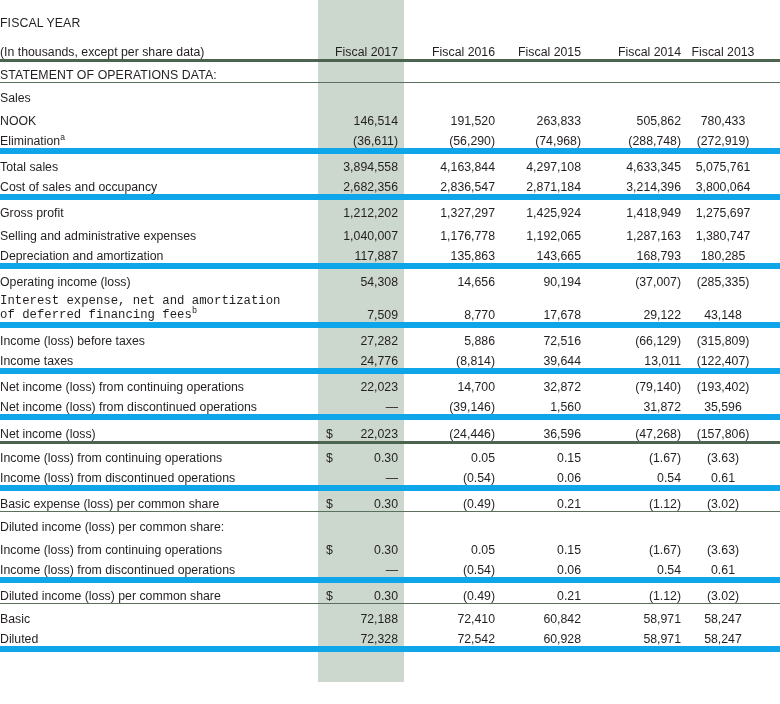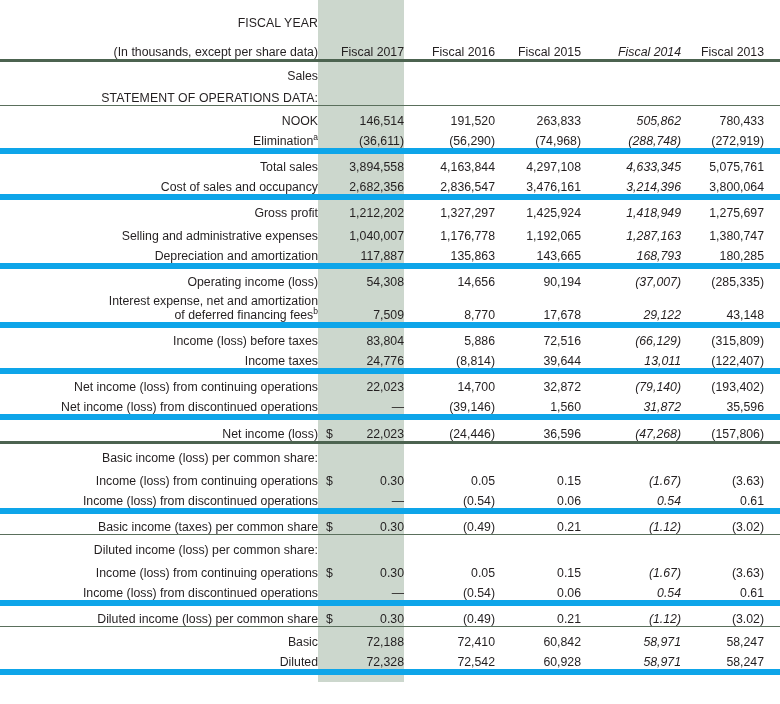--- a/index.html
+++ b/index.html
@@ -50,39 +50,39 @@
   table.fin col.c-y3    { width: 100px; }
   table.fin col.c-y4    { width: 98px; }
 
   table.fin td, table.fin th {
     padding: 0;
     vertical-align: bottom;
     font-weight: normal;
   }
 
   td.lbl {
-    text-align: right;
+    text-align: left;
     padding-left: 28px;
     padding-right: 6px;
     font-size: 12.3px;
     line-height: 14px;
     white-space: nowrap;
   }
   td.num {
     text-align: right;
     padding-right: 6px;
     font-size: 12.3px;
     line-height: 14px;
     white-space: nowrap;
   }
-  td.num.y0 { }
+  td.num.y0 { padding-right: 6px; }
   td.num.y1 { padding-right: 1px; text-align: right; }
   td.num.y2 { padding-right: 1px; }
-  td.num.y3 { padding-right: 1px; font-style: italic; }
-  td.num.y4 { padding-right: 16px; }
+  td.num.y3 { padding-right: 1px; }
+  td.num.y4 { padding-right: 16px; text-align: center; }
 
   
   .money {
     display: flex;
     justify-content: space-between;
     align-items: baseline;
   }
   .money .cur { padding-left: 8px; }
   .money .val { }
   .money.nocur .cur { visibility: hidden; }
@@ -99,20 +99,21 @@
 
   
   .rule-thick td { border-bottom: 3.5px solid #4c6350; }
   .rule-med td   { border-bottom: 1.6px solid #5a6f5c; }
   .rule-thin td  { border-bottom: 6px solid #0ea5e9; }
 
   .two-line {
     font-size: 12.3px;
     line-height: 15px;
     white-space: normal;
+    font-family: Liberation Mono, monospace;
   }
 
   sup {
     font-size: 8.5px;
     vertical-align: super;
     line-height: 0;
   }
 
   .dash { letter-spacing: 0; }
 </style>
@@ -145,247 +146,239 @@
 
       <tr class="r head2 rule-thick">
         <td class="lbl">(In thousands, except per share data)</td>
         <td class="num y0 b">Fiscal 2017</td>
         <td class="num y1 b">Fiscal 2016</td>
         <td class="num y2 b">Fiscal 2015</td>
         <td class="num y3 b">Fiscal 2014</td>
         <td class="num y4 b">Fiscal 2013</td>
       </tr>
 
-      <tr class="r">
-        <td class="lbl b">Sales</td>
-        <td class="num y0"></td>
-        <td class="num y1"></td>
-        <td class="num y2"></td>
-        <td class="num y3"></td>
-        <td class="num y4"></td>
-      </tr>
-
       <tr class="r sect rule-med">
         <td class="lbl caps">STATEMENT OF OPERATIONS DATA:</td>
         <td class="num y0"></td>
         <td class="num y1"></td>
         <td class="num y2"></td>
         <td class="num y3"></td>
         <td class="num y4"></td>
       </tr>
 
-
-      <tr class="r">
-        <td class="lbl">NOOK</td>
-        <td class="num y0">
-          <span class="money nocur">
-              <span class="cur">$</span>
-              <span class="val">146,514</span>
-            </span>
-        </td>
-        <td class="num y1">191,520</td>
-        <td class="num y2">263,833</td>
-        <td class="num y3">505,862</td>
-        <td class="num y4">780,433</td>
-      </tr>
-
-      <tr class="r rule-thin">
-        <td class="lbl"><span>Elimination</span><sup>a</sup></td>
-        <td class="num y0">
-          <span class="money nocur">
-              <span class="cur">$</span>
-              <span class="val">(36,611)</span>
-            </span>
-        </td>
-        <td class="num y1">(56,290)</td>
-        <td class="num y2">(74,968)</td>
-        <td class="num y3">(288,748)</td>
-        <td class="num y4">(272,919)</td>
-      </tr>
-
-      <tr class="r">
-        <td class="lbl b">Total sales</td>
-        <td class="num y0 b">
-          <span class="money nocur">
-              <span class="cur">$</span>
-              <span class="val">3,894,558</span>
-            </span>
-        </td>
-        <td class="num y1 b">4,163,844</td>
-        <td class="num y2 b">4,297,108</td>
-        <td class="num y3 b">4,633,345</td>
-        <td class="num y4 b">5,075,761</td>
-      </tr>
-
-      <tr class="r rule-thin">
-        <td class="lbl">Cost of sales and occupancy</td>
-        <td class="num y0">
-          <span class="money nocur">
-              <span class="cur">$</span>
-              <span class="val">2,682,356</span>
-            </span>
-        </td>
-        <td class="num y1">2,836,547</td>
-        <td class="num y2">3,476,161</td>
-        <td class="num y3">3,214,396</td>
-        <td class="num y4">3,800,064</td>
-      </tr>
-
-      <tr class="r">
-        <td class="lbl b">Gross profit</td>
-        <td class="num y0 b">
-          <span class="money nocur">
-              <span class="cur">$</span>
-              <span class="val">1,212,202</span>
-            </span>
-        </td>
-        <td class="num y1 b">1,327,297</td>
-        <td class="num y2 b">1,425,924</td>
-        <td class="num y3 b">1,418,949</td>
-        <td class="num y4 b">1,275,697</td>
-      </tr>
-
-      <tr class="r">
-        <td class="lbl">Selling and administrative expenses</td>
-        <td class="num y0">
-          <span class="money nocur">
-              <span class="cur">$</span>
-              <span class="val">1,040,007</span>
-            </span>
-        </td>
-        <td class="num y1">1,176,778</td>
-        <td class="num y2">1,192,065</td>
-        <td class="num y3">1,287,163</td>
-        <td class="num y4">1,380,747</td>
-      </tr>
-
-      <tr class="r rule-thin">
-        <td class="lbl">Depreciation and amortization</td>
-        <td class="num y0">
-          <span class="money nocur">
-              <span class="cur">$</span>
-              <span class="val">117,887</span>
-            </span>
-        </td>
-        <td class="num y1">135,863</td>
-        <td class="num y2">143,665</td>
-        <td class="num y3">168,793</td>
-        <td class="num y4">180,285</td>
-      </tr>
-
-      <tr class="r">
-        <td class="lbl b">Operating income (loss)</td>
-        <td class="num y0 b">
-          <span class="money nocur">
-              <span class="cur">$</span>
-              <span class="val">54,308</span>
-            </span>
-        </td>
-        <td class="num y1 b">14,656</td>
-        <td class="num y2 b">90,194</td>
-        <td class="num y3 b">(37,007)</td>
-        <td class="num y4 b">(285,335)</td>
-      </tr>
-
-      <tr class="r two rule-thin">
-        <td class="lbl two-line">
-          <span>Interest expense, net and amortization</span><br>
-          <span>of deferred financing fees</span><sup>b</sup>
-        </td>
-        <td class="num y0">
-          <span class="money nocur">
-              <span class="cur">$</span>
-              <span class="val">7,509</span>
-            </span>
-        </td>
-        <td class="num y1">8,770</td>
-        <td class="num y2">17,678</td>
-        <td class="num y3">29,122</td>
-        <td class="num y4">43,148</td>
-      </tr>
-
-      <tr class="r">
-        <td class="lbl b">Income (loss) before taxes</td>
-        <td class="num y0 b">
-          <span class="money nocur">
-              <span class="cur">$</span>
-              <span class="val">83,804</span>
-            </span>
-        </td>
-        <td class="num y1 b">5,886</td>
-        <td class="num y2 b">72,516</td>
-        <td class="num y3 b">(66,129)</td>
-        <td class="num y4 b">(315,809)</td>
-      </tr>
-
-      <tr class="r rule-thin">
-        <td class="lbl">Income taxes</td>
-        <td class="num y0">
-          <span class="money nocur">
-              <span class="cur">$</span>
-              <span class="val">24,776</span>
-            </span>
-        </td>
-        <td class="num y1">(8,814)</td>
-        <td class="num y2">39,644</td>
-        <td class="num y3">13,011</td>
-        <td class="num y4">(122,407)</td>
-      </tr>
-
-      <tr class="r">
-        <td class="lbl">Net income (loss) from continuing operations</td>
-        <td class="num y0">
-          <span class="money nocur">
-              <span class="cur">$</span>
-              <span class="val">22,023</span>
-            </span>
-        </td>
-        <td class="num y1">14,700</td>
-        <td class="num y2">32,872</td>
-        <td class="num y3">(79,140)</td>
-        <td class="num y4">(193,402)</td>
-      </tr>
-
-      <tr class="r rule-thin">
-        <td class="lbl">Net income (loss) from discontinued operations</td>
-        <td class="num y0 dash">
-          <span class="money nocur">
-              <span class="cur">$</span>
-              <span class="val">—</span>
-            </span>
-        </td>
-        <td class="num y1">(39,146)</td>
-        <td class="num y2">1,560</td>
-        <td class="num y3">31,872</td>
-        <td class="num y4">35,596</td>
-      </tr>
-
-      <tr class="r tall rule-thick">
-        <td class="lbl b">Net income (loss)</td>
-        <td class="num y0 b">
-          <span class="money">
-              <span class="cur">$</span>
-              <span class="val">22,023</span>
-            </span>
-        </td>
-        <td class="num y1 b">(24,446)</td>
-        <td class="num y2 b">36,596</td>
-        <td class="num y3 b">(47,268)</td>
-        <td class="num y4 b">(157,806)</td>
-      </tr>
-
-      <tr class="r">
-        <td class="lbl b">Basic income (loss) per common share:</td>
+      <tr class="r">
+        <td class="lbl b">Sales</td>
         <td class="num y0"></td>
         <td class="num y1"></td>
         <td class="num y2"></td>
         <td class="num y3"></td>
         <td class="num y4"></td>
       </tr>
 
+
+      <tr class="r">
+        <td class="lbl">NOOK</td>
+        <td class="num y0">
+          <span class="money nocur">
+              <span class="cur">$</span>
+              <span class="val">146,514</span>
+            </span>
+        </td>
+        <td class="num y1">191,520</td>
+        <td class="num y2">263,833</td>
+        <td class="num y3">505,862</td>
+        <td class="num y4">780,433</td>
+      </tr>
+
+      <tr class="r rule-thin">
+        <td class="lbl"><span>Elimination</span><sup>a</sup></td>
+        <td class="num y0">
+          <span class="money nocur">
+              <span class="cur">$</span>
+              <span class="val">(36,611)</span>
+            </span>
+        </td>
+        <td class="num y1">(56,290)</td>
+        <td class="num y2">(74,968)</td>
+        <td class="num y3">(288,748)</td>
+        <td class="num y4">(272,919)</td>
+      </tr>
+
+      <tr class="r">
+        <td class="lbl b">Total sales</td>
+        <td class="num y0 b">
+          <span class="money nocur">
+              <span class="cur">$</span>
+              <span class="val">3,894,558</span>
+            </span>
+        </td>
+        <td class="num y1 b">4,163,844</td>
+        <td class="num y2 b">4,297,108</td>
+        <td class="num y3 b">4,633,345</td>
+        <td class="num y4 b">5,075,761</td>
+      </tr>
+
+      <tr class="r rule-thin">
+        <td class="lbl">Cost of sales and occupancy</td>
+        <td class="num y0">
+          <span class="money nocur">
+              <span class="cur">$</span>
+              <span class="val">2,682,356</span>
+            </span>
+        </td>
+        <td class="num y1">2,836,547</td>
+        <td class="num y2">2,871,184</td>
+        <td class="num y3">3,214,396</td>
+        <td class="num y4">3,800,064</td>
+      </tr>
+
+      <tr class="r">
+        <td class="lbl b">Gross profit</td>
+        <td class="num y0 b">
+          <span class="money nocur">
+              <span class="cur">$</span>
+              <span class="val">1,212,202</span>
+            </span>
+        </td>
+        <td class="num y1 b">1,327,297</td>
+        <td class="num y2 b">1,425,924</td>
+        <td class="num y3 b">1,418,949</td>
+        <td class="num y4 b">1,275,697</td>
+      </tr>
+
+      <tr class="r">
+        <td class="lbl">Selling and administrative expenses</td>
+        <td class="num y0">
+          <span class="money nocur">
+              <span class="cur">$</span>
+              <span class="val">1,040,007</span>
+            </span>
+        </td>
+        <td class="num y1">1,176,778</td>
+        <td class="num y2">1,192,065</td>
+        <td class="num y3">1,287,163</td>
+        <td class="num y4">1,380,747</td>
+      </tr>
+
+      <tr class="r rule-thin">
+        <td class="lbl">Depreciation and amortization</td>
+        <td class="num y0">
+          <span class="money nocur">
+              <span class="cur">$</span>
+              <span class="val">117,887</span>
+            </span>
+        </td>
+        <td class="num y1">135,863</td>
+        <td class="num y2">143,665</td>
+        <td class="num y3">168,793</td>
+        <td class="num y4">180,285</td>
+      </tr>
+
+      <tr class="r">
+        <td class="lbl b">Operating income (loss)</td>
+        <td class="num y0 b">
+          <span class="money nocur">
+              <span class="cur">$</span>
+              <span class="val">54,308</span>
+            </span>
+        </td>
+        <td class="num y1 b">14,656</td>
+        <td class="num y2 b">90,194</td>
+        <td class="num y3 b">(37,007)</td>
+        <td class="num y4 b">(285,335)</td>
+      </tr>
+
+      <tr class="r two rule-thin">
+        <td class="lbl two-line">
+          <span>Interest expense, net and amortization</span><br>
+          <span>of deferred financing fees</span><sup>b</sup>
+        </td>
+        <td class="num y0">
+          <span class="money nocur">
+              <span class="cur">$</span>
+              <span class="val">7,509</span>
+            </span>
+        </td>
+        <td class="num y1">8,770</td>
+        <td class="num y2">17,678</td>
+        <td class="num y3">29,122</td>
+        <td class="num y4">43,148</td>
+      </tr>
+
+      <tr class="r">
+        <td class="lbl b">Income (loss) before taxes</td>
+        <td class="num y0 b">
+          <span class="money nocur">
+              <span class="cur">$</span>
+              <span class="val">27,282</span>
+            </span>
+        </td>
+        <td class="num y1 b">5,886</td>
+        <td class="num y2 b">72,516</td>
+        <td class="num y3 b">(66,129)</td>
+        <td class="num y4 b">(315,809)</td>
+      </tr>
+
+      <tr class="r rule-thin">
+        <td class="lbl">Income taxes</td>
+        <td class="num y0">
+          <span class="money nocur">
+              <span class="cur">$</span>
+              <span class="val">24,776</span>
+            </span>
+        </td>
+        <td class="num y1">(8,814)</td>
+        <td class="num y2">39,644</td>
+        <td class="num y3">13,011</td>
+        <td class="num y4">(122,407)</td>
+      </tr>
+
+      <tr class="r">
+        <td class="lbl">Net income (loss) from continuing operations</td>
+        <td class="num y0">
+          <span class="money nocur">
+              <span class="cur">$</span>
+              <span class="val">22,023</span>
+            </span>
+        </td>
+        <td class="num y1">14,700</td>
+        <td class="num y2">32,872</td>
+        <td class="num y3">(79,140)</td>
+        <td class="num y4">(193,402)</td>
+      </tr>
+
+      <tr class="r rule-thin">
+        <td class="lbl">Net income (loss) from discontinued operations</td>
+        <td class="num y0 dash">
+          <span class="money nocur">
+              <span class="cur">$</span>
+              <span class="val">—</span>
+            </span>
+        </td>
+        <td class="num y1">(39,146)</td>
+        <td class="num y2">1,560</td>
+        <td class="num y3">31,872</td>
+        <td class="num y4">35,596</td>
+      </tr>
+
+      <tr class="r tall rule-thick">
+        <td class="lbl b">Net income (loss)</td>
+        <td class="num y0 b">
+          <span class="money">
+              <span class="cur">$</span>
+              <span class="val">22,023</span>
+            </span>
+        </td>
+        <td class="num y1 b">(24,446)</td>
+        <td class="num y2 b">36,596</td>
+        <td class="num y3 b">(47,268)</td>
+        <td class="num y4 b">(157,806)</td>
+      </tr>
+
+
       <tr class="r">
         <td class="lbl">Income (loss) from continuing operations</td>
         <td class="num y0">
           <span class="money">
               <span class="cur">$</span>
               <span class="val">0.30</span>
             </span>
         </td>
         <td class="num y1">0.05</td>
         <td class="num y2">0.15</td>
@@ -401,21 +394,21 @@
               <span class="val">—</span>
             </span>
         </td>
         <td class="num y1">(0.54)</td>
         <td class="num y2">0.06</td>
         <td class="num y3">0.54</td>
         <td class="num y4">0.61</td>
       </tr>
 
       <tr class="r rule-med">
-        <td class="lbl b">Basic income (taxes) per common share</td>
+        <td class="lbl b">Basic expense (loss) per common share</td>
         <td class="num y0 b">
           <span class="money">
               <span class="cur">$</span>
               <span class="val">0.30</span>
             </span>
         </td>
         <td class="num y1 b">(0.49)</td>
         <td class="num y2 b">0.21</td>
         <td class="num y3 b">(1.12)</td>
         <td class="num y4 b">(3.02)</td>

